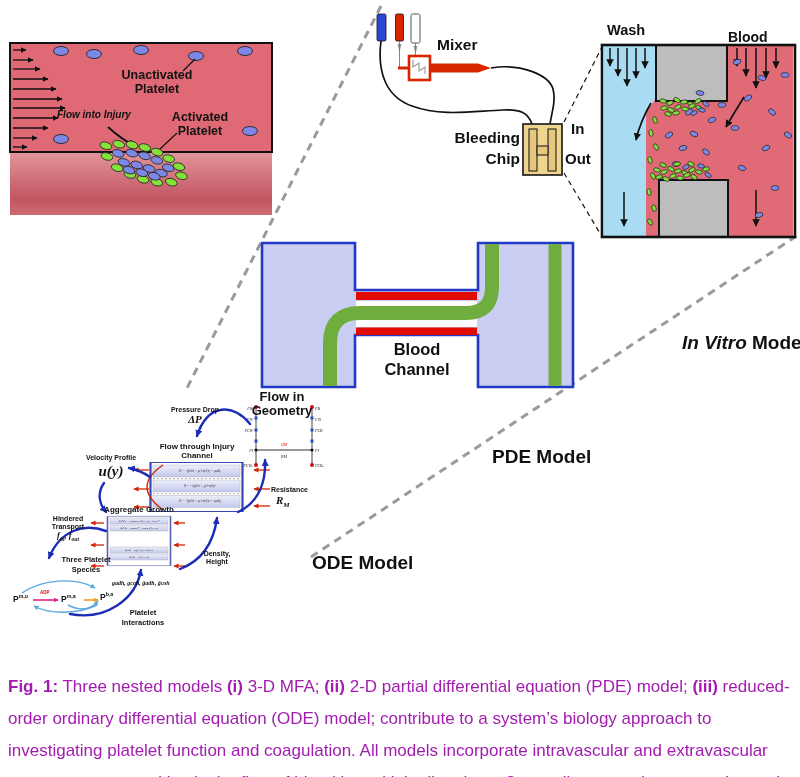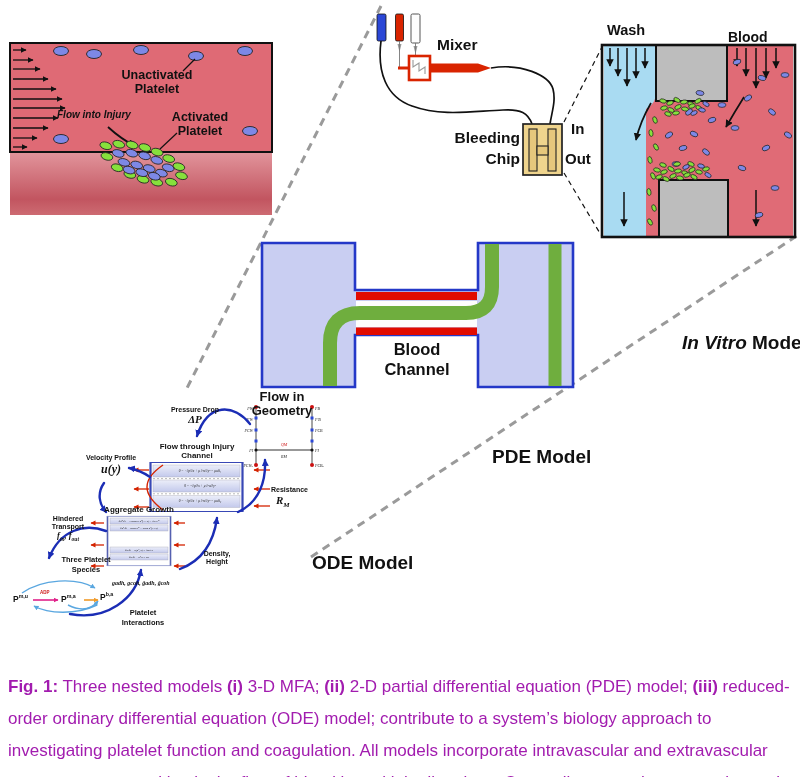--- a/index.html
+++ b/index.html
@@ -389,21 +389,21 @@
 <div class="lbl" style="left:312px;top:553px;font-size:19px;">ODE Model</div>
 
 <div class="lbl ctr" style="left:243px;top:390px;width:78px;font-size:13px;">Flow in Geometry</div>
 <div class="lbl ctr" style="left:168px;top:406px;width:54px;font-size:7px;">Pressure Drop</div>
 <div class="lbl ctr ser" style="left:178px;top:414px;width:34px;font-size:11px;">ΔP</div>
 <div class="lbl ctr" style="left:150px;top:442px;width:94px;font-size:8px;line-height:1.15;">
   <span>Flow through Injury</span><br>
   <span>Channel</span>
 </div>
 <div class="lbl ctr" style="left:82px;top:454px;width:58px;font-size:7px;">Velocity Profile</div>
-<div class="lbl ctr ser" style="left:92px;top:463px;width:38px;font-size:12px;">u(y)</div>
+<div class="lbl ctr ser" style="left:92px;top:463px;width:38px;font-size:15px;">u(y)</div>
 <div class="lbl" style="left:271px;top:486px;font-size:7px;">Resistance</div>
 <div class="lbl ser" style="left:276px;top:495px;font-size:11px;"><span>R</span><sub class="sb">M</sub></div>
 <div class="lbl ctr" style="left:104px;top:506px;width:70px;font-size:8px;">Aggregate Growth</div>
 <div class="lbl ctr" style="left:44px;top:515px;width:48px;font-size:7px;line-height:1.15;">
   <span>Hindered</span><br>
   <span>Transport</span>
 </div>
 <div class="lbl ctr ser" style="left:42px;top:531px;width:52px;font-size:8.5px;"><span>f</span><sub class="sb">in</sub><span>, </span><span>f</span><sub class="sb">out</sub></div>
 <div class="lbl ctr" style="left:50px;top:555px;width:72px;font-size:7.5px;line-height:1.3;">
   <span>Three Platelet</span><br>

